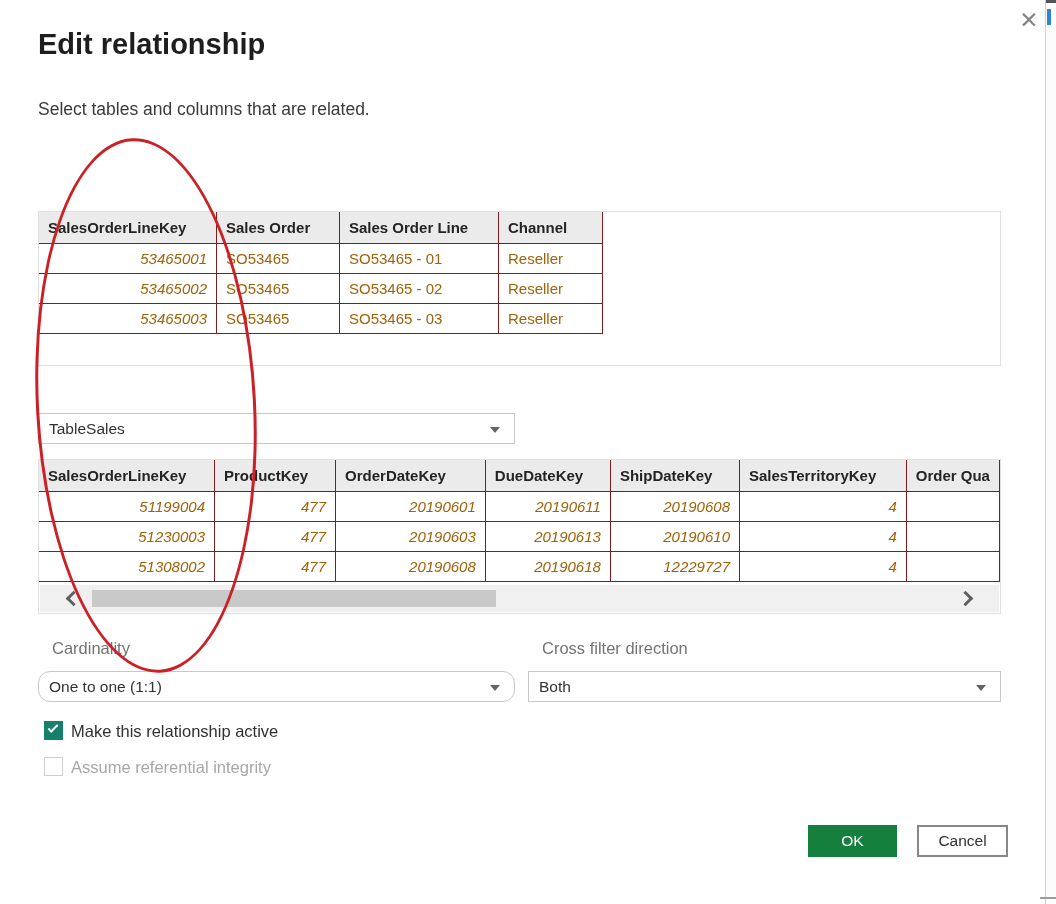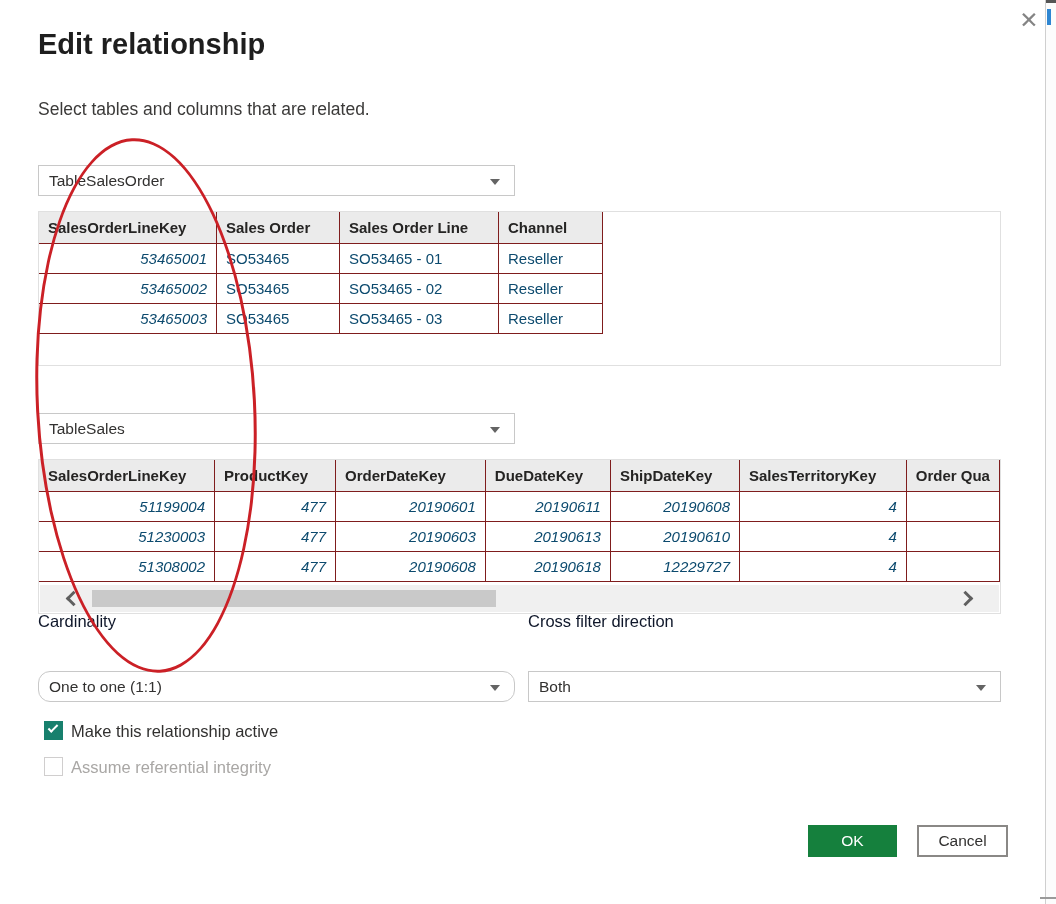--- a/index.html
+++ b/index.html
@@ -41,34 +41,34 @@
     background:#fff; border:1px solid #e0e0e0; overflow:hidden; }
   .tbl-wrap.t1 { top:211px; }
   .tbl-wrap.t2 { top:459px; }
 
   table.grid { border-collapse:collapse; table-layout:fixed; margin:-1px 0 0 -1px; }
   table.grid th, table.grid td {
     border:1px solid #7f1d1d; font-size:15px; padding:0 9px;
     white-space:nowrap; overflow:hidden; height:30px; background:#fff;
   }
   table.grid th { height:32px; background:#ebebeb; font-weight:bold; color:#252423; text-align:left; }
-  table.grid td { color:#0c4a6e;margin-top:43px; }
+  table.grid td { color:#a16207;margin-top:43px; }
   td.num { font-style:italic; text-align:right; }
   td.selcol { background:#e6e6e6; }
   td.txt { text-align:left; }
 
   
   .hscroll { position:absolute; left:1px; right:1px; bottom:1px; height:27px; background:#f0f0f0; }
   .hscroll .thumb { position:absolute; left:52px; top:5px; width:404px; height:17px; background:#c9c9c9; cursor:pointer; }
   .chev { position:absolute; top:8px; width:11px; height:11px; cursor:pointer; }
   .chev.left  { left:28px;  border-left:3px solid #5f5f5f; border-bottom:3px solid #5f5f5f; transform:rotate(45deg); }
   .chev.right { right:28px; border-left:3px solid #5f5f5f; border-bottom:3px solid #5f5f5f; transform:rotate(225deg); }
 
   
-  .field-label { position:absolute; top:612px; font-size:16.5px; color:#0f172a; }
+  .field-label { position:absolute; top:639px; font-size:16.5px; color:#737373;margin-left:14px; }
   .lbl-cardinality { left:38px; }
   .lbl-crossfilter { left:528px; }
 
   .opt-row { position:absolute; left:44px; height:20px; }
   .opt-row .box { position:absolute; left:0; top:0; width:19px; height:19px; }
   .box.checked { background:#17806d; }
   .box.checked .tick { position:absolute; left:4px; top:4px; width:10px; height:5px;
     border-left:2px solid #fff; border-bottom:2px solid #fff; transform:rotate(-45deg); }
   .box.empty { background:#fff; border:1px solid #d0cece; }
   .opt-row .opt-label { position:absolute; left:27px; top:0; font-size:16.5px; line-height:20px; white-space:nowrap; }
@@ -97,24 +97,20 @@
     <div class="top-dark"></div>
     <div class="blue-mark"></div>
     <div class="bottom-line"></div>
   </div>
 
   <div class="close-x">✕</div>
 
   <div class="title">Edit relationship</div>
   <div class="subtitle">Select tables and columns that are related.</div>
 
-  <div class="dd dd-table1">
-    <span>TableSalesOrder</span>
-    <span class="caret"></span>
-  </div>
 
   <div class="tbl-wrap t1">
     <table class="grid">
       <colgroup>
           <col style="width:178px">
           <col style="width:123px">
           <col style="width:159px">
           <col style="width:104px">
         </colgroup>
       <tbody>

